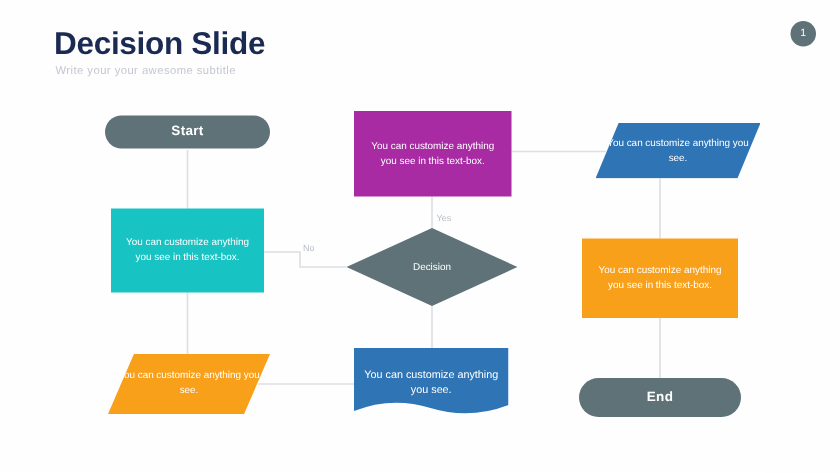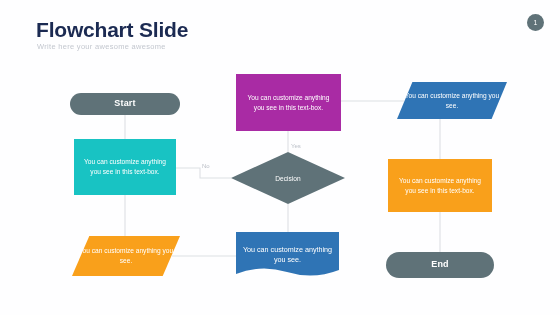--- a/index.html
+++ b/index.html
@@ -96,22 +96,22 @@
     position: absolute;
     font-size: 6px; color: #b9bec6;
     white-space: nowrap;
   }
 </style>
 </head>
 <body>
 
 <div id="slide">
 
-  <div id="title">Flowchart Slide</div>
-  <div id="subtitle">Write here your awesome awesome</div>
+  <div id="title">Decision Slide</div>
+  <div id="subtitle">Write your your awesome subtitle</div>
   <div id="page-badge">1</div>
 
   <svg id="wires" viewBox="0 0 560 315" xmlns="http://www.w3.org/2000/svg">
     <g stroke="#dcdfe4" stroke-width="1.1" fill="none">
 
       <path d="M125,100 L125,140"></path>
 
       <path d="M176,168 L200,168 L200,178 L231,178"></path>
 
       <path d="M288,131 L288,152"></path>
@@ -123,21 +123,21 @@
       <path d="M440,212 L440,252"></path>
 
       <path d="M125,195 L125,237"></path>
 
       <path d="M288,204 L288,232"></path>
 
       <path d="M172,256 L239,256"></path>
     </g>
   </svg>
 
-  <div class="node pill" style="left:70px; top:93px; width:110px; height:22px;">
+  <div class="node pill" style="left:70px; top:77px; width:110px; height:22px;">
     <span class="txt">Start</span>
   </div>
 
   <div class="node rect purple" style="left:236px; top:74px; width:105px; height:57px;">
     <span class="txt">You can customize anything you see in this text-box.</span>
   </div>
 
   <div class="node para blue para-blue-clip" style="left:397px; top:82px; width:110px; height:37px;">
     <span class="txt">You can customize anything you see.</span>
   </div>

